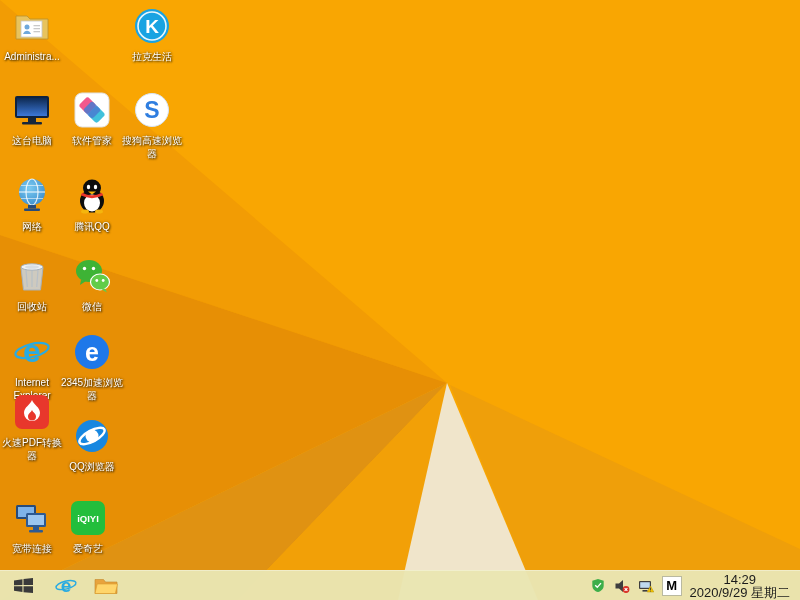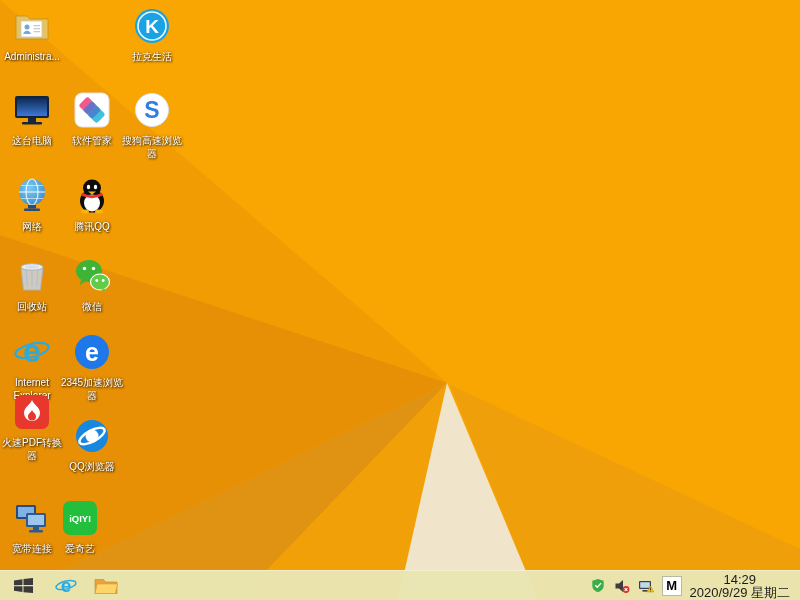--- a/index.html
+++ b/index.html
@@ -241,21 +241,21 @@
     <div class="art">
       <svg width="40" height="40" viewBox="0 0 40 40">
         <circle cx="20" cy="20" r="16" fill="#1787E0"></circle>
         <circle cx="20" cy="20" r="6.5" fill="#FFFFFF"></circle>
         <ellipse cx="20" cy="20" rx="14" ry="5.5" fill="none" stroke="#FFFFFF" stroke-width="2.4" transform="rotate(-28 20 20)"></ellipse>
       </svg>
     </div>
     <div class="icon-label">QQ浏览器</div>
   </div>
 
-  <div class="cell" style="left:48px;top:498px">
+  <div class="cell" style="left:56px;top:498px">
     <div class="art">
       <svg width="40" height="40" viewBox="0 0 40 40">
         <rect x="3" y="3" width="34" height="34" rx="7" fill="#23BE3C"></rect>
         <text x="20" y="24" font-size="9.5" font-weight="bold" fill="#FFFFFF" text-anchor="middle">iQIYI</text>
       </svg>
     </div>
     <div class="icon-label">爱奇艺</div>
   </div>
 
 </div>

